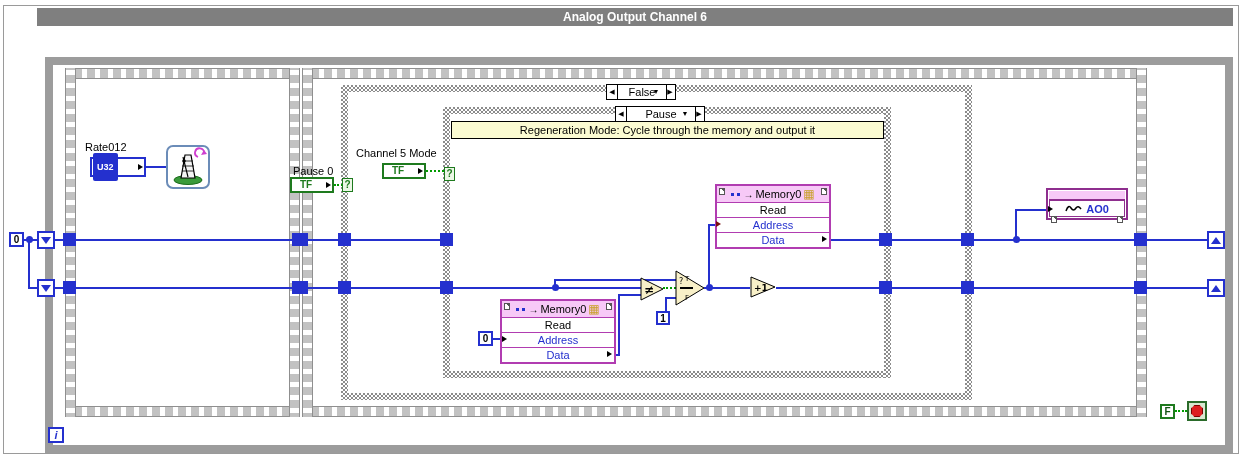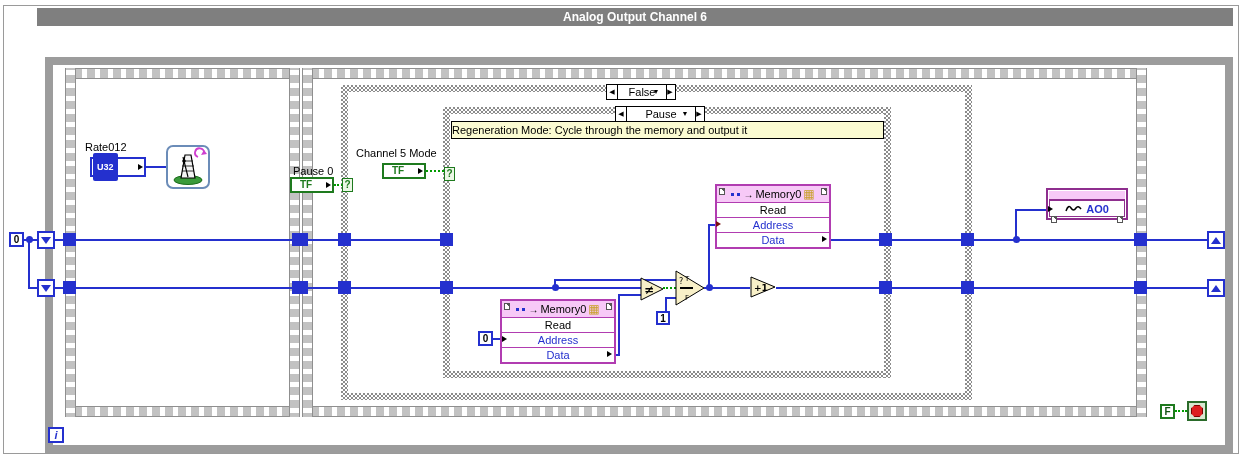--- a/index.html
+++ b/index.html
@@ -16,21 +16,21 @@
   .film-h{position:absolute;height:11px;background:repeating-linear-gradient(90deg,var(--film) 0 4px,#fff 4px 9px,var(--film) 9px 13px);
     border-top:1px solid #8f8f8f;border-bottom:1px solid #8f8f8f;z-index:1}
   .film-v{position:absolute;width:11px;background:repeating-linear-gradient(0deg,var(--film) 0 4px,#fff 4px 9px,var(--film) 9px 13px);
     border-left:1px solid #8f8f8f;border-right:1px solid #8f8f8f;z-index:1}
   .case-band{position:absolute;background:repeating-conic-gradient(#8c8c8c 0% 25%,#fff 0% 50%) 0 0/4px 4px;z-index:1}
   .sel{position:absolute;height:16px;display:flex;align-items:stretch;background:#fff;border:1px solid #000;
     font-size:11px;z-index:6}
   .sel-btn{width:10px;font-size:7px;line-height:14px;text-align:center;cursor:pointer}
   .sel-lab{flex:1;text-align:center;line-height:14px;border-left:1px solid #000;border-right:1px solid #000;padding:0 2px}
   .sel-dn{width:10px;font-size:7px;line-height:14px;text-align:center;margin-left:-12px;position:relative;left:-4px}
-  .comment{position:absolute;background:#FBFBD2;border:1px solid #000;font-size:11px;line-height:16px;z-index:4}
+  .comment{position:absolute;background:#FBFBD2;border:1px solid #000;font-size:11px;line-height:16px;text-align:center;z-index:4}
   .wh{position:absolute;height:2px;background:var(--wire);z-index:2}
   .wv{position:absolute;width:2px;background:var(--wire);z-index:2}
   .wg{position:absolute;height:0;border-top:2px dotted var(--green);z-index:2}
   .tun{position:absolute;width:13px;height:13px;background:var(--wire);z-index:3}
   .dot{position:absolute;width:7px;height:7px;border-radius:4px;background:var(--wire);z-index:3}
   .sr{position:absolute;width:18px;height:18px;background:#fff;border:2px solid var(--wire);z-index:4;
     display:flex;align-items:center;justify-content:center}
   .tri-dn{width:0;height:0;border-left:5px solid transparent;border-right:5px solid transparent;border-top:7px solid var(--wire)}
   .tri-up{width:0;height:0;border-left:5px solid transparent;border-right:5px solid transparent;border-bottom:7px solid var(--wire)}
   .const{position:absolute;background:#fff;border:2px solid var(--wire);color:#000;font-weight:bold;font-size:10px;

